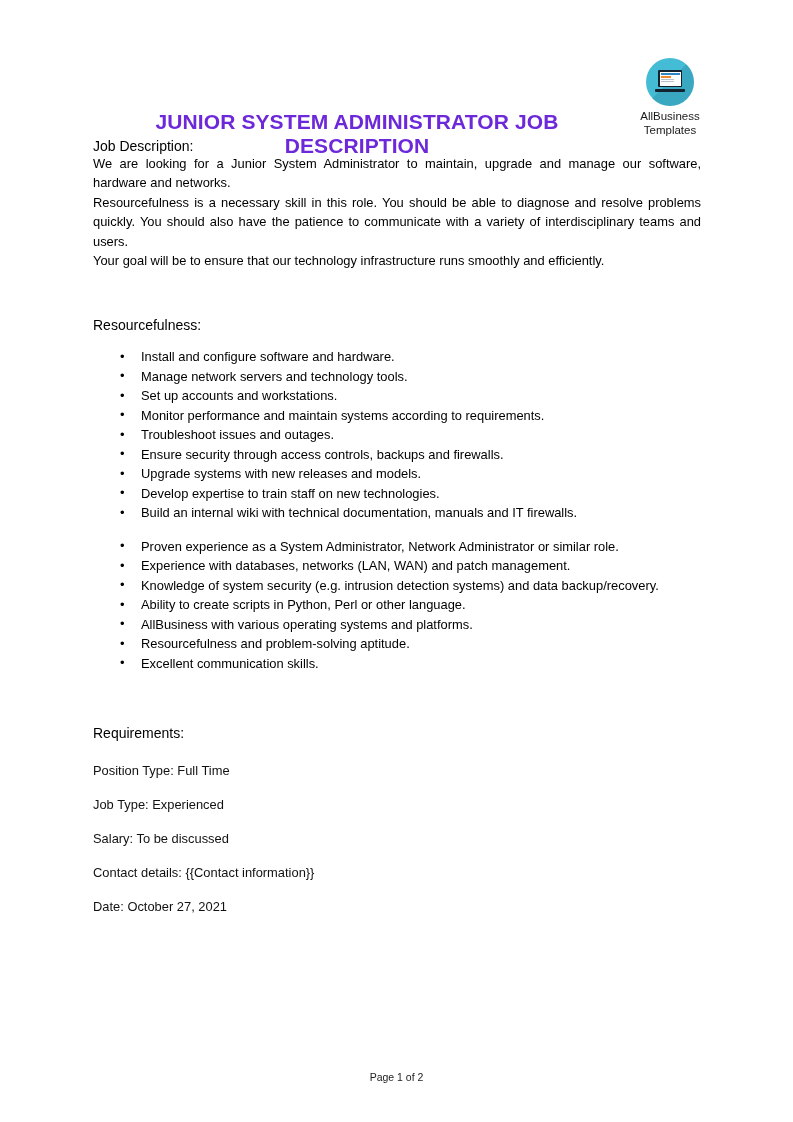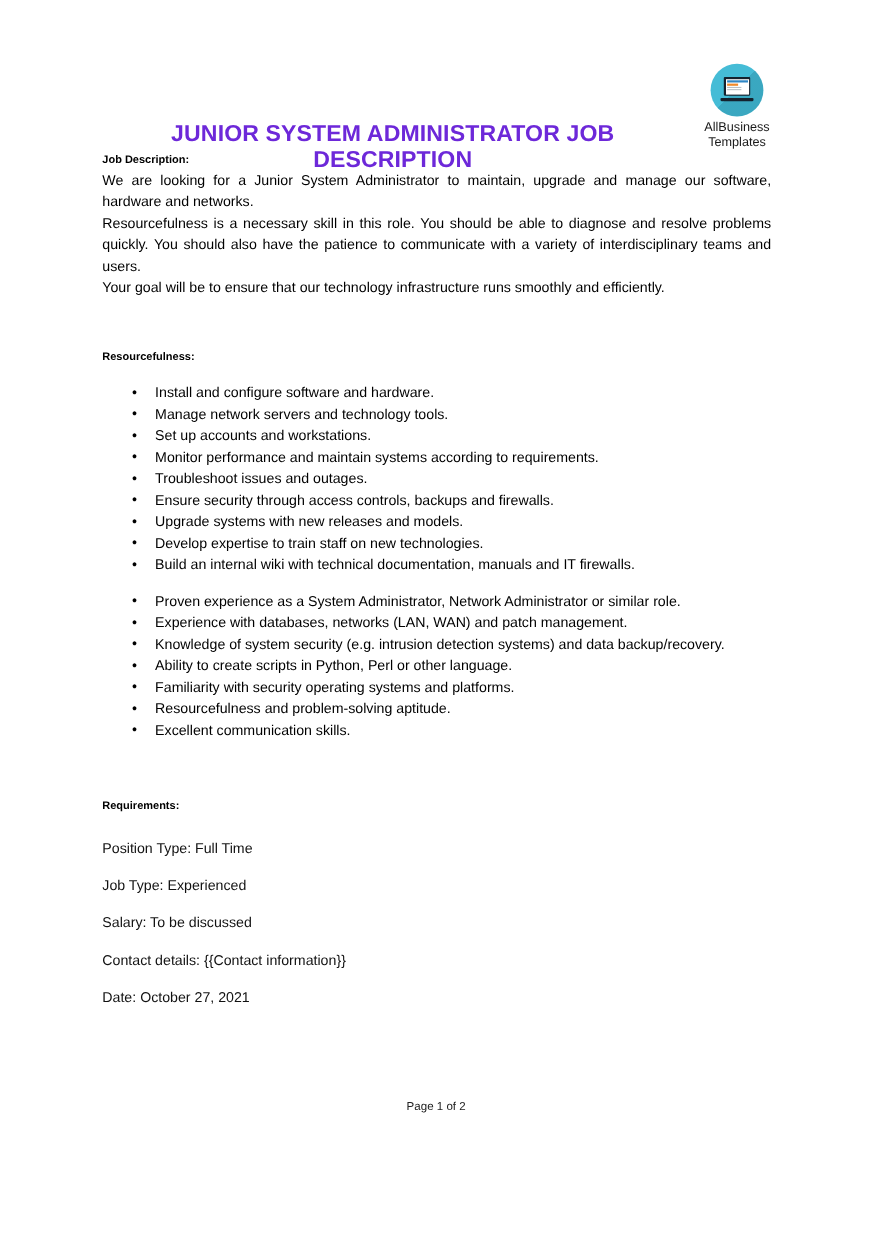--- a/index.html
+++ b/index.html
@@ -121,22 +121,22 @@
 
   
   .content {
     position: absolute;
     top: 138px;
     left: 93px;
     width: 608px;
   }
 
   .section-head {
-    font-size: 10px;
-    font-weight: bold;
+    font-size: 14px;
+    font-weight: normal;
     line-height: 16px;
     margin: 0;
   }
   .head-job      { margin-top: 0px; }
   .head-resp     { margin-top: 47px; }
   .head-qual     { margin-top: 33px; }
   .head-req      { margin-top: 52px; }
 
   p.body-par {
     font-size: 12.9px;
@@ -175,21 +175,21 @@
     font-size: 12.9px;
     line-height: 19px;
     margin-top: 15px;
     color: #111;
   }
   .req-line.first { margin-top: 20px; }
 
   
   .footer {
     position: absolute;
-    top: 1000px;
+    top: 1071px;
     left: 0;
     width: 793px;
     text-align: center;
     font-size: 10.5px;
     color: #222;
   }
 </style>
 </head>
 <body>
 
@@ -239,21 +239,21 @@
       <li>Develop expertise to train staff on new technologies.</li>
       <li>Build an internal wiki with technical documentation, manuals and IT firewalls.</li>
     </ul>
 
 
     <ul class="bullets">
       <li>Proven experience as a System Administrator, Network Administrator or similar role.</li>
       <li>Experience with databases, networks (LAN, WAN) and patch management.</li>
       <li>Knowledge of system security (e.g. intrusion detection systems) and data backup/recovery.</li>
       <li>Ability to create scripts in Python, Perl or other language.</li>
-      <li>Familiarity with security operating systems and platforms.</li>
+      <li>AllBusiness with various operating systems and platforms.</li>
       <li>Resourcefulness and problem-solving aptitude.</li>
       <li>Excellent communication skills.</li>
     </ul>
 
     <div class="section-head head-req">Requirements:</div>
 
     <div class="req-line first">Position Type: Full Time</div>
     <div class="req-line">Job Type: Experienced</div>
     <div class="req-line">Salary: To be discussed</div>
     <div class="req-line">Contact details: {{Contact information}}</div>

